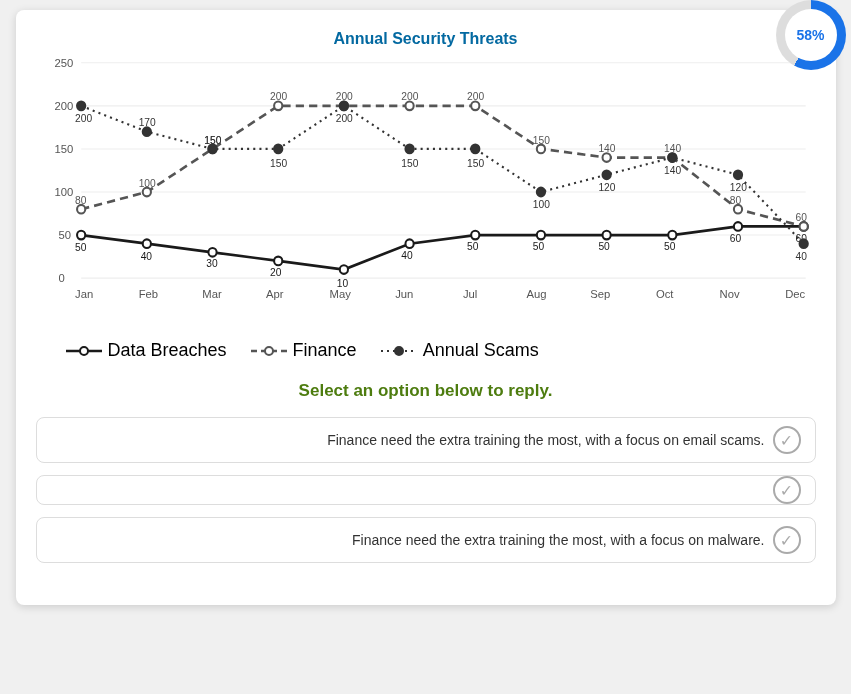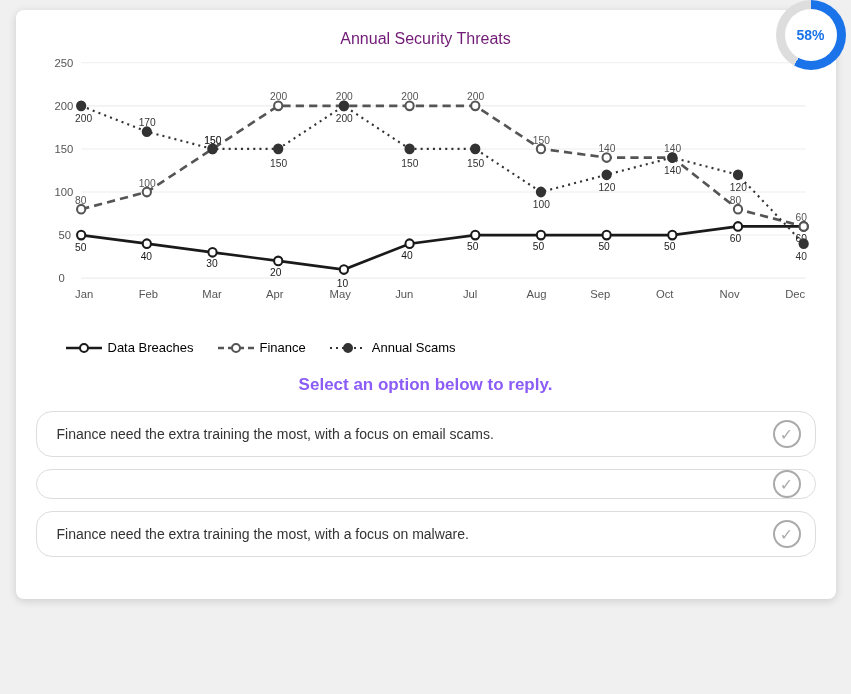--- a/index.html
+++ b/index.html
@@ -51,65 +51,66 @@
     }
 
     
     .chart-container {
       width: 100%;
       margin-bottom: 10px;
     }
     .chart-title {
       text-align: center;
       font-size: 16px;
-      font-weight: 400;
-      color: #701a75;
+      font-weight: 700;
+      color: #0369a1;
       margin-bottom: 4px;
     }
     svg.chart {
       width: 100%;
       height: 280px;
       overflow: visible;
     }
 
     
     .legend {
       display: flex;
       align-items: center;
       gap: 24px;
       margin-top: 4px;
       margin-left: 30px;
-      font-size: 13px;
+      font-size: 18px;
     }
     .legend-item {
       display: flex;
       align-items: center;
       gap: 6px;
     }
 
     
     .prompt {
       text-align: center;
       font-size: 17px;
       font-weight: 700;
-      color: #8b5cf6;
+      color: #4d7c0f;
       margin: 20px 0 16px 0;
     }
 
     
     .option {
       border: 1px solid #ddd;
-      border-radius: 16px;
+      border-radius: 8px;
       padding: 14px 50px 14px 20px;
       margin-bottom: 12px;
       font-size: 14px;
       color: #333;
       position: relative;
       background: #fff;
       cursor: pointer;
+      text-align: right;
     }
     .check-icon {
       position: absolute;
       right: 14px;
       top: 50%;
       transform: translateY(-50%);
       width: 28px;
       height: 28px;
       border-radius: 50%;
       border: 2px solid #aaa;

